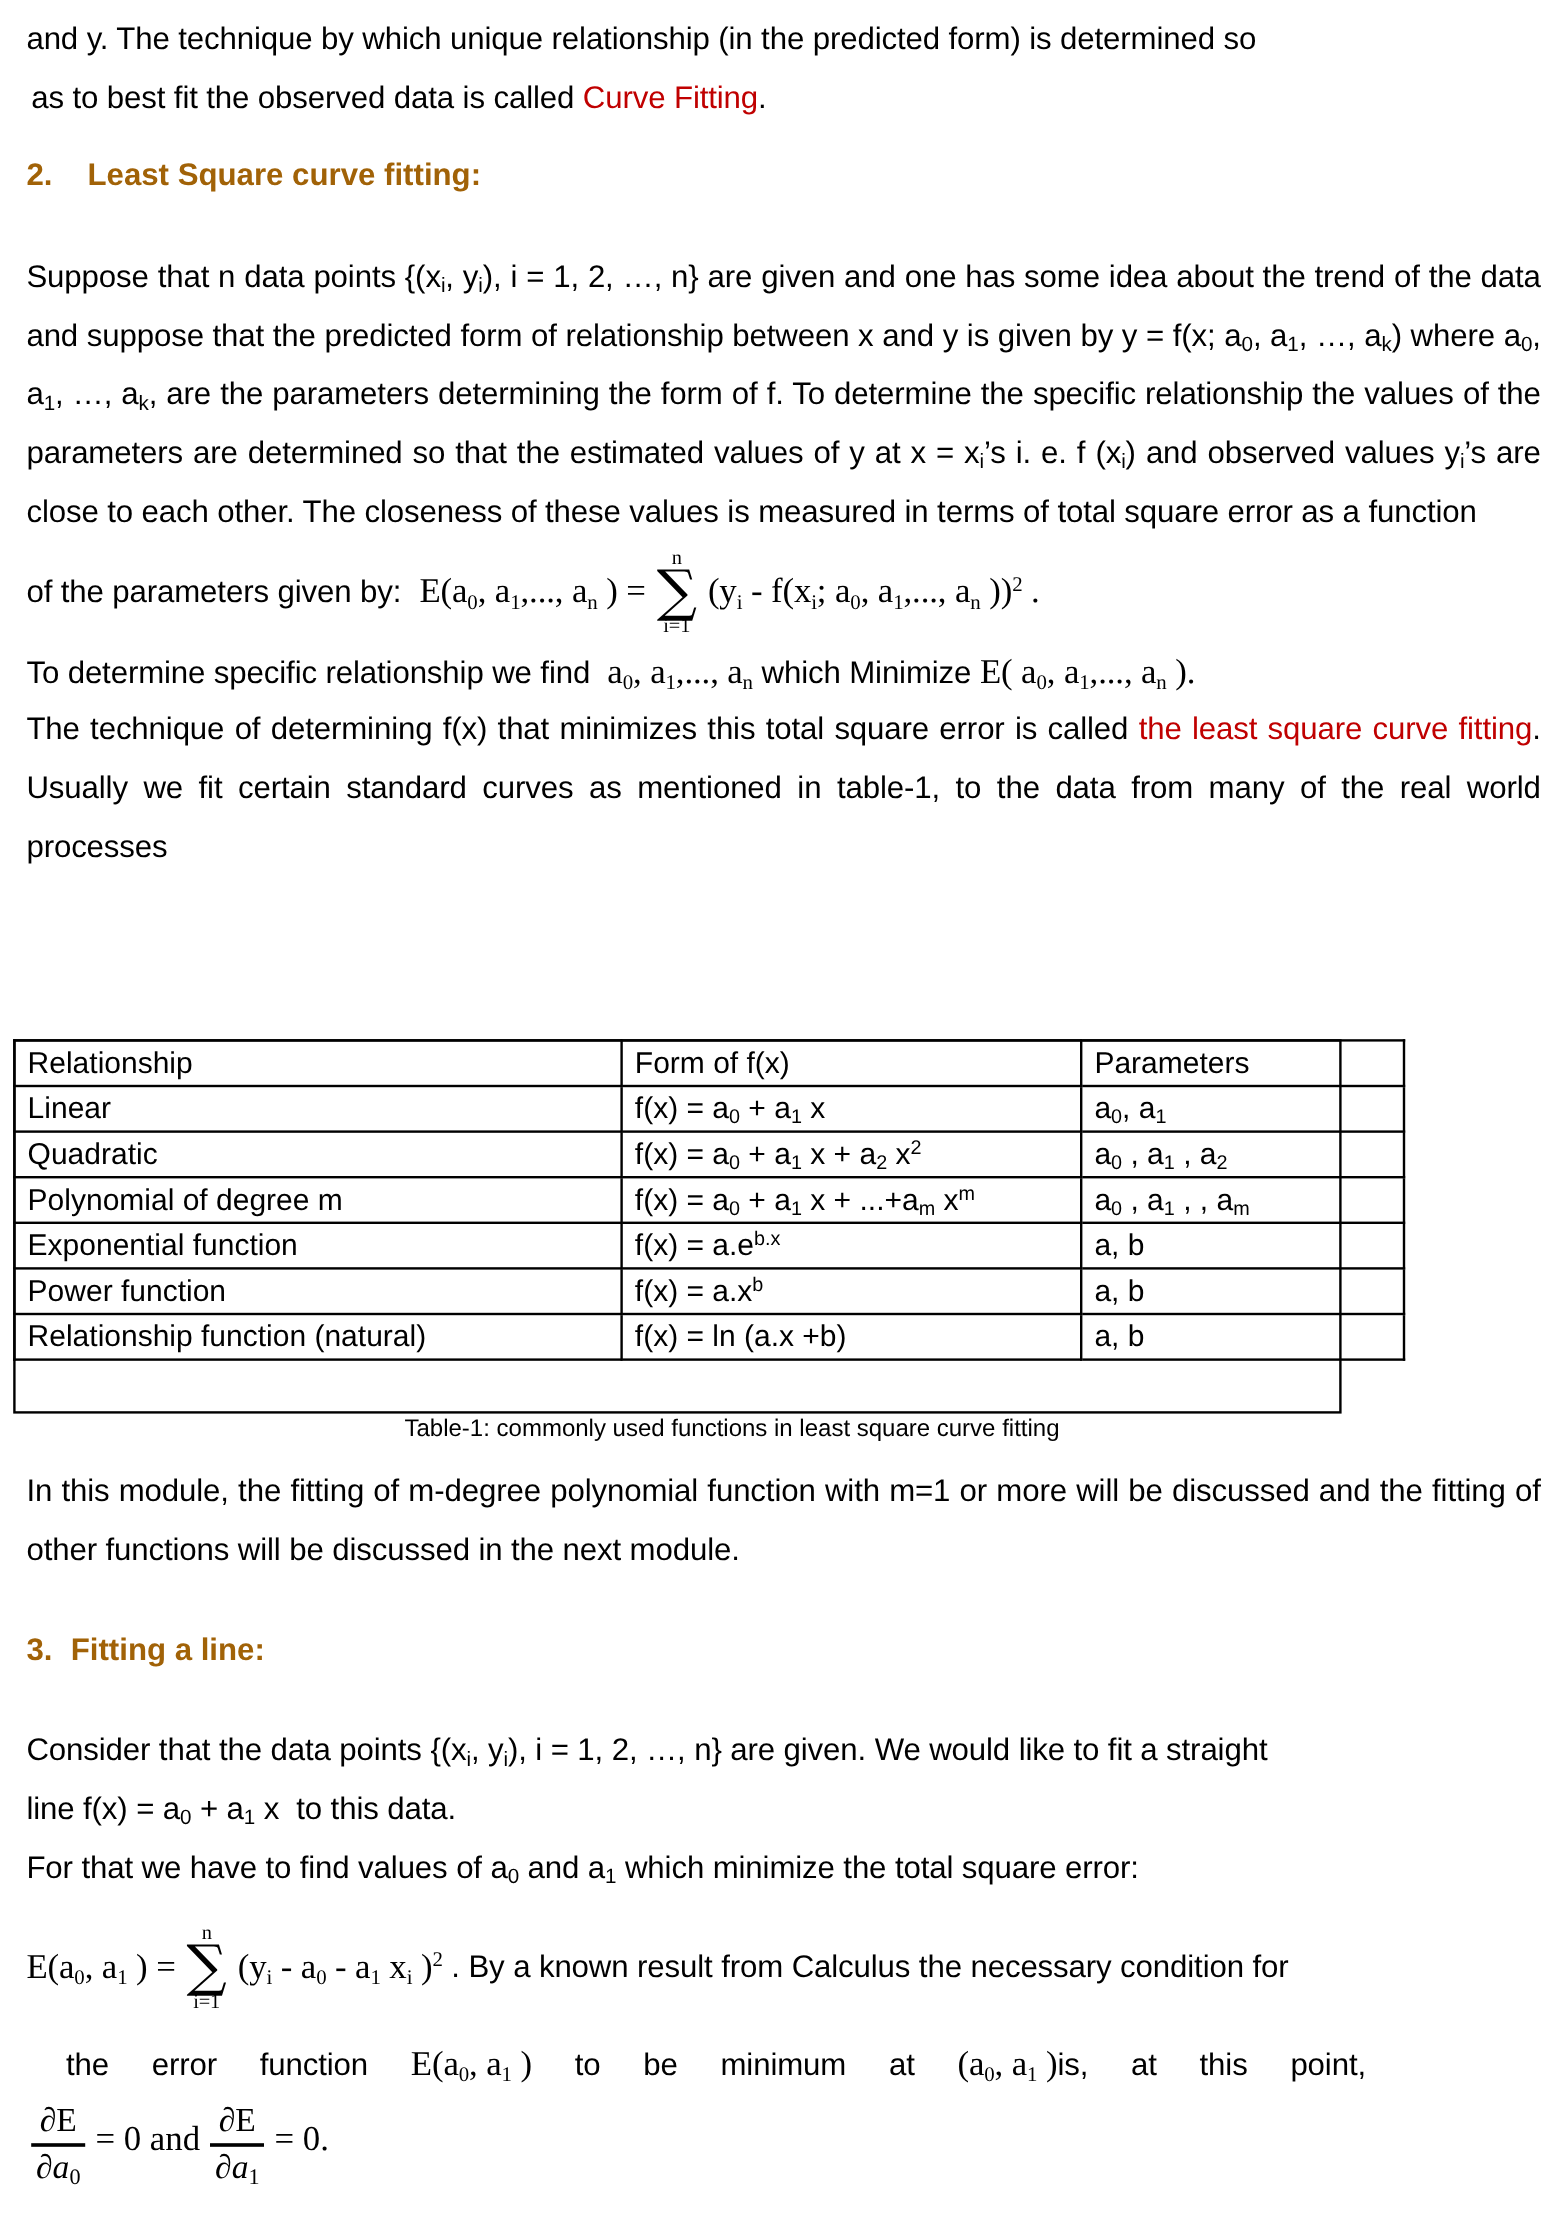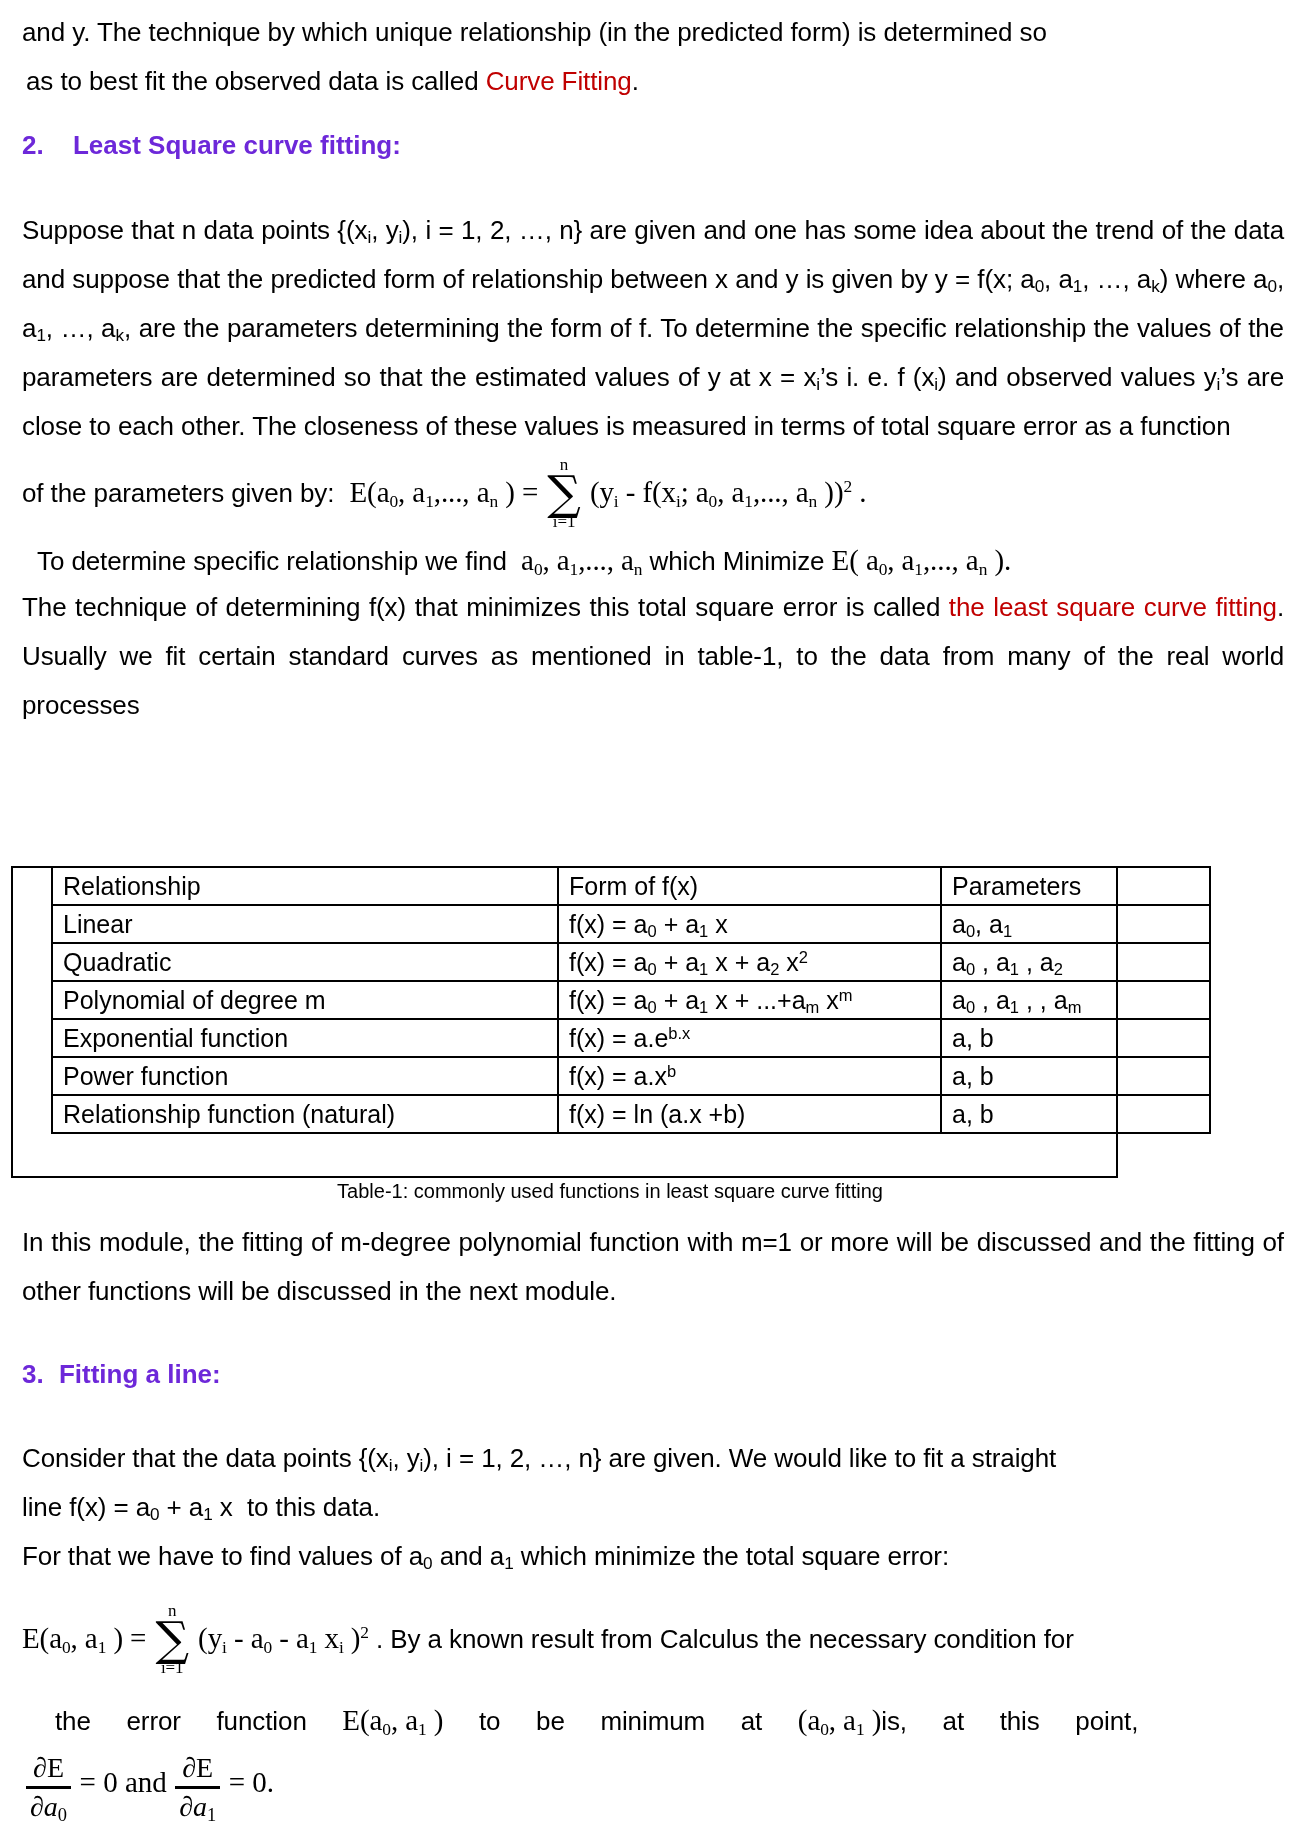--- a/index.html
+++ b/index.html
@@ -40,21 +40,21 @@
   sup {
     font-size: 0.66em;
     vertical-align: 0.5em;
     line-height: 0;
   }
   
   .heading {
     position: absolute;
     font-size: 26px;
     font-weight: bold;
-    color: #6d28d9;
+    color: #a16207;
   }
   .heading .num { display: inline-block; }
   
   .math {
     font-family: "Liberation Serif", "DejaVu Serif", serif;
     font-size: 29px;
     color: #000000;
     white-space: nowrap;
   }
   .math sub { font-size: 0.6em; vertical-align: -0.3em; }
@@ -165,32 +165,32 @@
       E(a<sub>0</sub>, a<sub>1</sub>,..., a<sub>n</sub> ) =
       <span class="sigma">
         <span class="lim">n</span>
         <span class="glyph">∑</span>
         <span class="lim">i=1</span>
       </span>
       (y<sub>i</sub> - f(x<sub>i</sub>; a<sub>0</sub>, a<sub>1</sub>,..., a<sub>n</sub> ))<sup>2</sup> .
     </span>
   </div>
 
-  <div class="body-text" style="left:22px; top:536px; width:1262px; white-space:nowrap;margin-left:15px;">
+  <div class="body-text" style="left:22px; top:536px; width:1262px; white-space:nowrap;">
     <span>To determine specific relationship we find</span>
     <span class="math">&nbsp;a<sub>0</sub>, a<sub>1</sub>,..., a<sub>n</sub></span>
     <span>which Minimize</span>
     <span class="math">E( a<sub>0</sub>, a<sub>1</sub>,..., a<sub>n</sub> ).</span>
   </div>
 
   <div class="body-text just" style="left:22px; top:583px; width:1262px;">
     <span>The technique of determining f(x) that minimizes this total square error is called </span><span class="red">the least square curve fitting</span><span>. Usually we fit certain standard curves as mentioned in table-1, to the data from many of the real world processes</span>
   </div>
 
-  <table class="tbl" style="left:11px; top:866px; width:1107px;margin-left:40px;">
+  <table class="tbl" style="left:11px; top:866px; width:1107px;">
     <tbody>
       <tr>
         <td class="c0">Relationship</td>
         <td class="c1">Form of f(x)</td>
         <td class="c2">Parameters</td>
       </tr>
       <tr>
         <td class="c0">Linear</td>
         <td class="c1">f(x) = a<sub>0</sub> + a<sub>1</sub> x</td>
         <td class="c2">a<sub>0</sub>, a<sub>1</sub></td>

